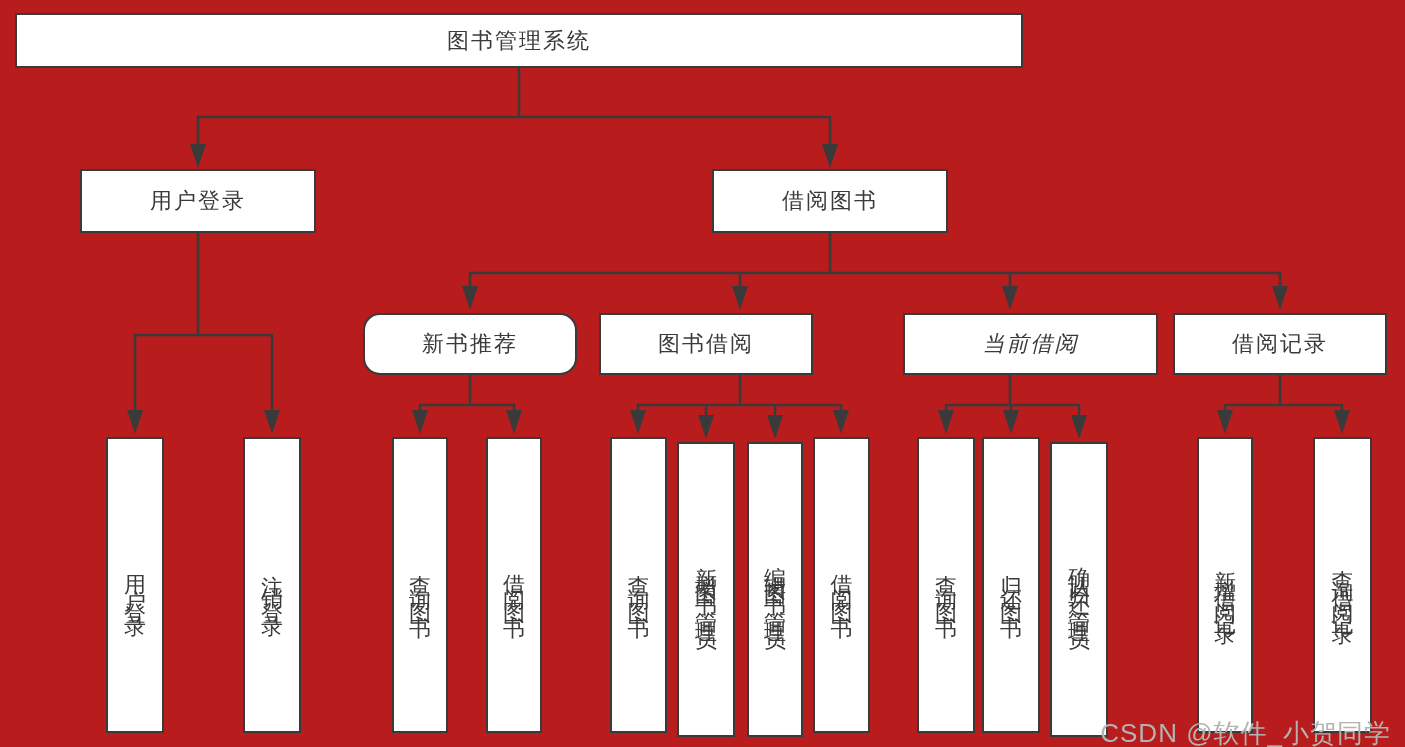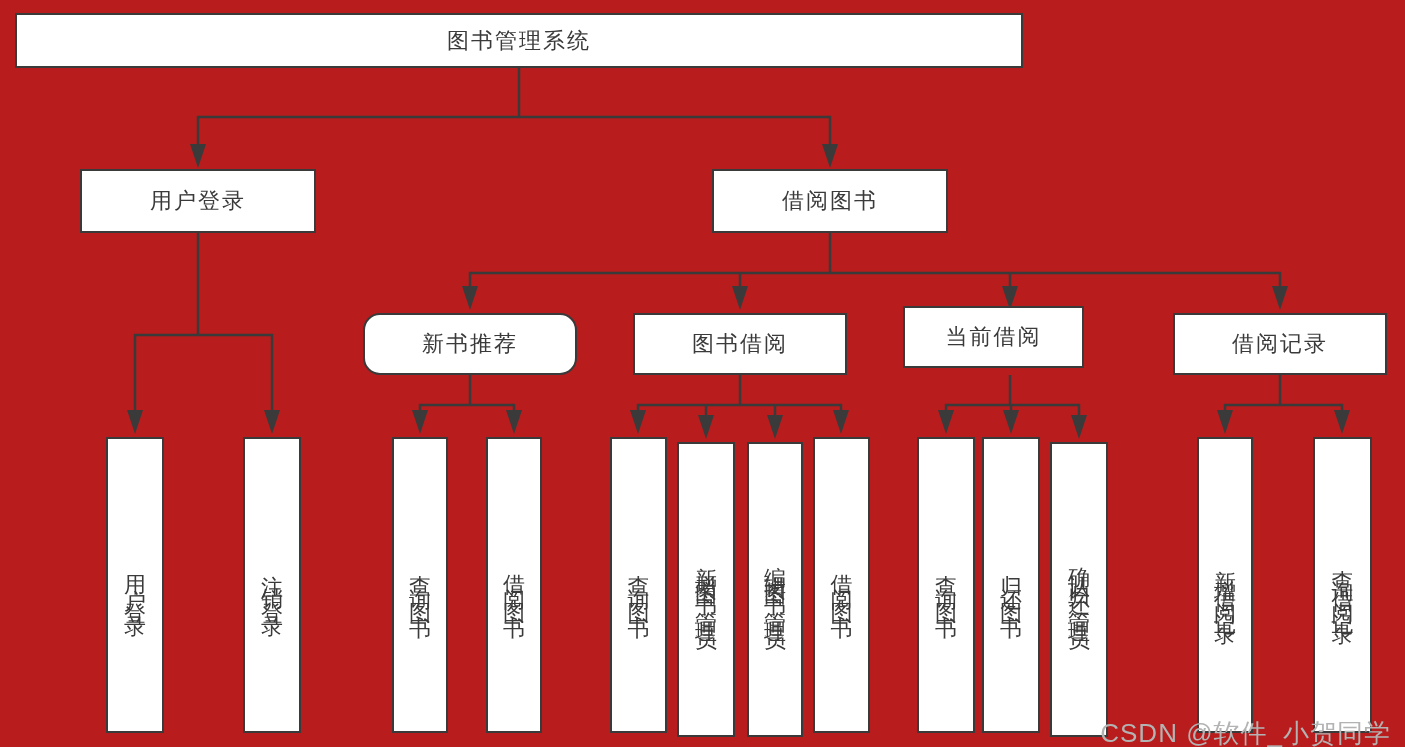--- a/index.html
+++ b/index.html
@@ -130,24 +130,24 @@
   <div class="box" style="left:80px; top:169px; width:236px; height:64px;">
     <span class="hlabel">用户登录</span>
   </div>
   <div class="box" style="left:712px; top:169px; width:236px; height:64px;">
     <span class="hlabel">借阅图书</span>
   </div>
 
   <div class="box" style="left:363px; top:313px; width:214px; height:62px;border-radius:17px;">
     <span class="hlabel">新书推荐</span>
   </div>
-  <div class="box" style="left:633px; top:313px; width:214px; height:62px;">
+  <div class="box" style="left:599px; top:313px; width:214px; height:62px;">
     <span class="hlabel">图书借阅</span>
   </div>
-  <div class="box" style="left:903px; top:306px; width:181px; height:62px;">
+  <div class="box" style="left:903px; top:313px; width:255px; height:62px;font-style:italic;">
     <span class="hlabel">当前借阅</span>
   </div>
   <div class="box" style="left:1173px; top:313px; width:214px; height:62px;">
     <span class="hlabel">借阅记录</span>
   </div>
 
   <div class="box" style="left:106px; top:437px; width:58px; height:296px;">
     <span class="vtext sp4">用户登录</span>
   </div>
   <div class="box" style="left:243px; top:437px; width:58px; height:296px;">

